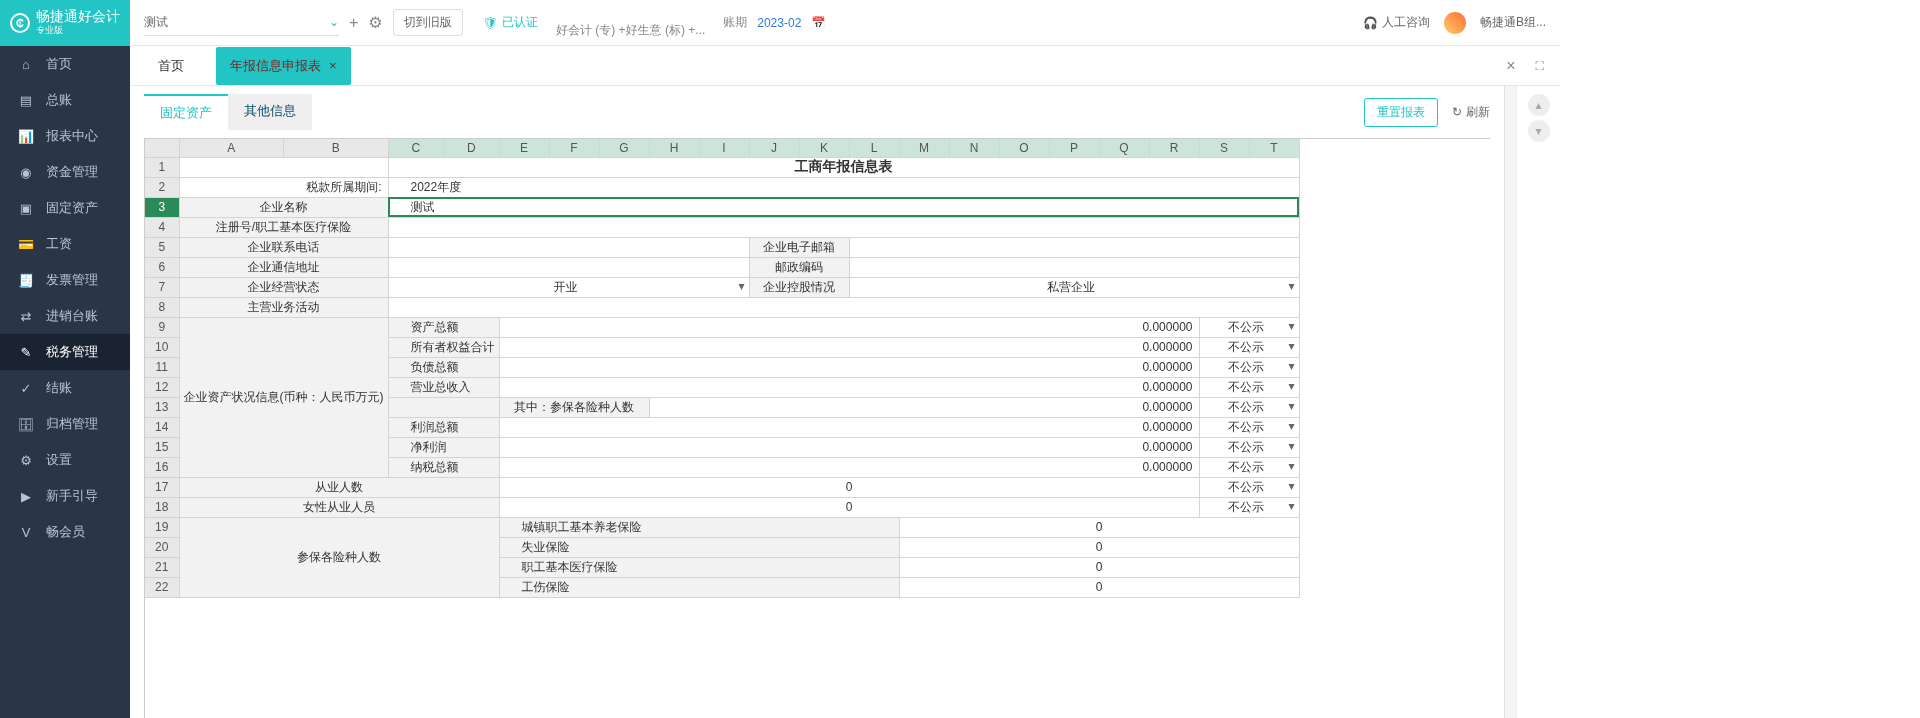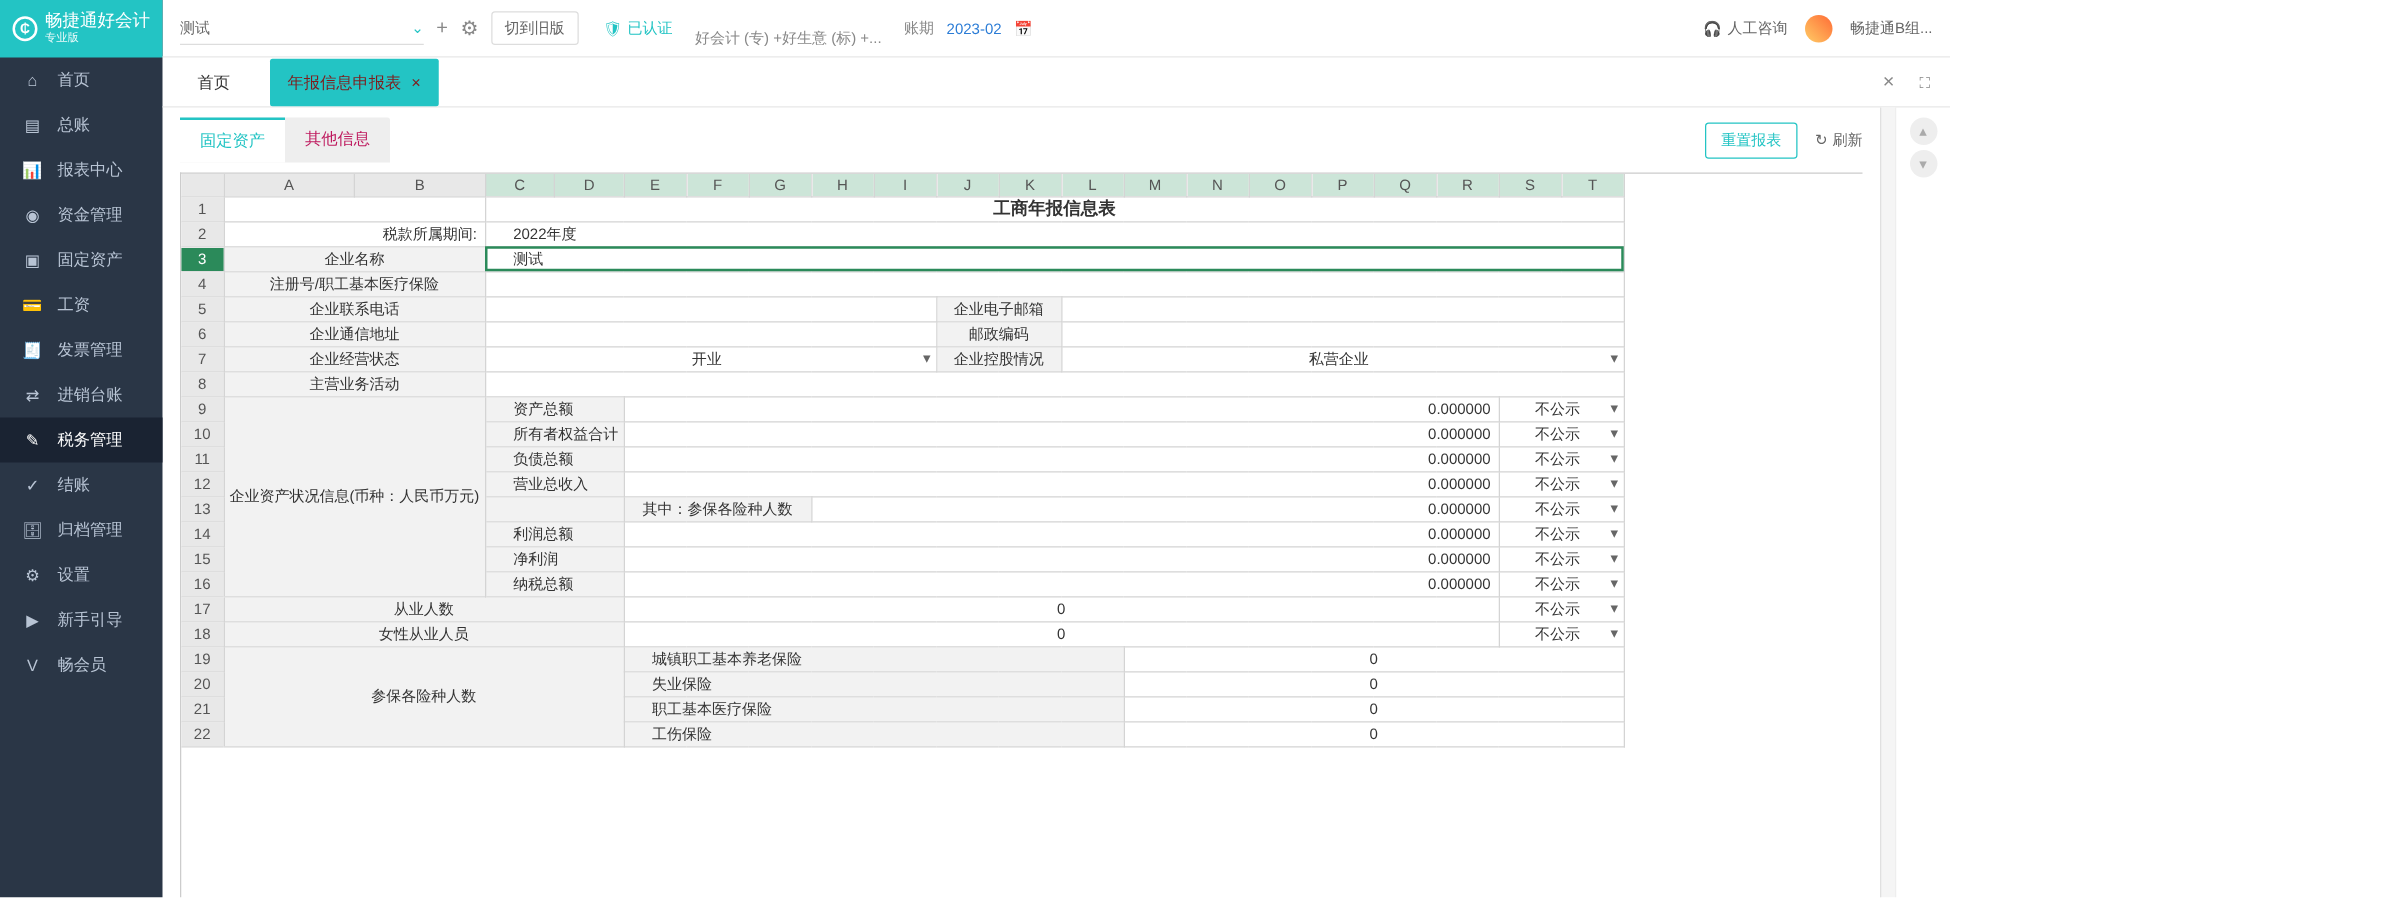--- a/index.html
+++ b/index.html
@@ -38,21 +38,21 @@
 .tab-close { cursor: pointer; }
 .page-tabs-actions { margin-left: auto; display: flex; align-items: center; gap: 8px; padding-right: 12px; }
 .page-tabs-actions .close-all { font-size: 16px; color: #888; cursor: pointer; padding: 4px 8px; }
 .page-tabs-actions .expand { font-size: 12px; color: #888; cursor: pointer; padding: 4px; }
 
 
 .content-wrap { flex: 1; display: flex; min-height: 0; }
 .content-main { flex: 1; display: flex; flex-direction: column; min-width: 0; padding: 8px 0 0 0; }
 .sheet-tabs-row { display: flex; align-items: center; padding: 0 14px; }
 .sheet-tabs { display: flex; background: #eee; border-radius: 2px 2px 0 0; }
-.sheet-tab { padding: 8px 16px; cursor: pointer; color: #be185d; font-size: 13px; }
+.sheet-tab { padding: 8px 16px; cursor: pointer; color: #0c4a6e; font-size: 13px; }
 .sheet-tab.active { background: #fff; color: #23c4c4; border-top: 2px solid #23c4c4; }
 .sheet-actions { margin-left: auto; display: flex; align-items: center; gap: 14px; }
 .reset-btn { border: 1px solid #23c4c4; color: #23c4c4; border-radius: 3px; padding: 5px 12px; cursor: pointer; }
 .refresh-link { color: #666; cursor: pointer; display: flex; align-items: center; gap: 4px; }
 
 
 .sheet-container { flex: 1; overflow: auto; margin: 8px 14px 0 14px; border-top: 1px solid #ccc; border-left: 1px solid #ccc; position: relative; }
 .sheet { border-collapse: collapse; table-layout: fixed; }
 .sheet td, .sheet th { border-right: 1px solid #d4d4d4; border-bottom: 1px solid #d4d4d4; height: 20px; text-align: center; font-size: 12px; color: #333; background: #fff; padding: 0 4px; overflow: hidden; white-space: nowrap; }
 .sheet thead th { background: #e8e8e8; font-weight: normal; color: #555; height: 18px; }

